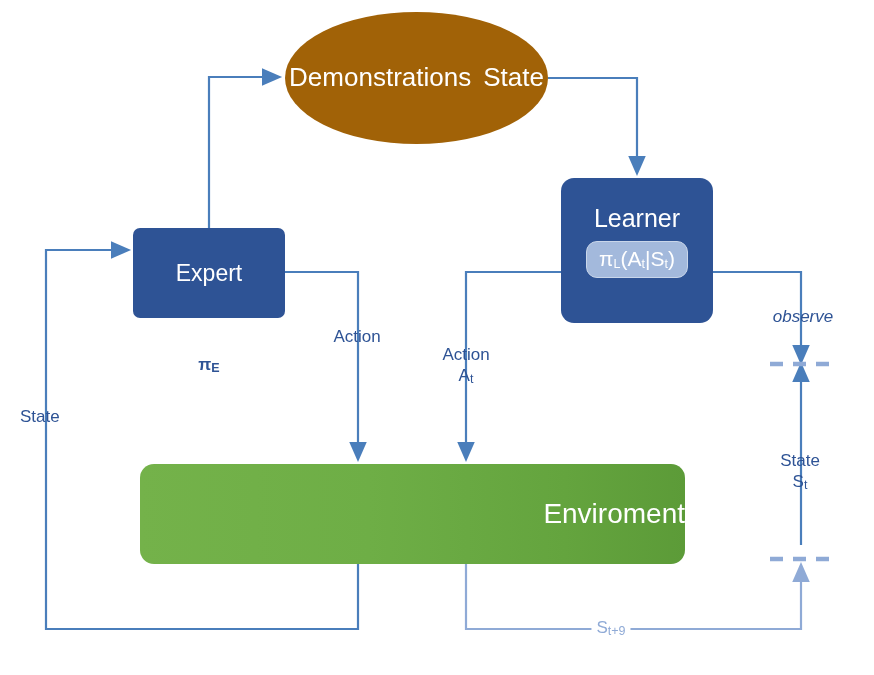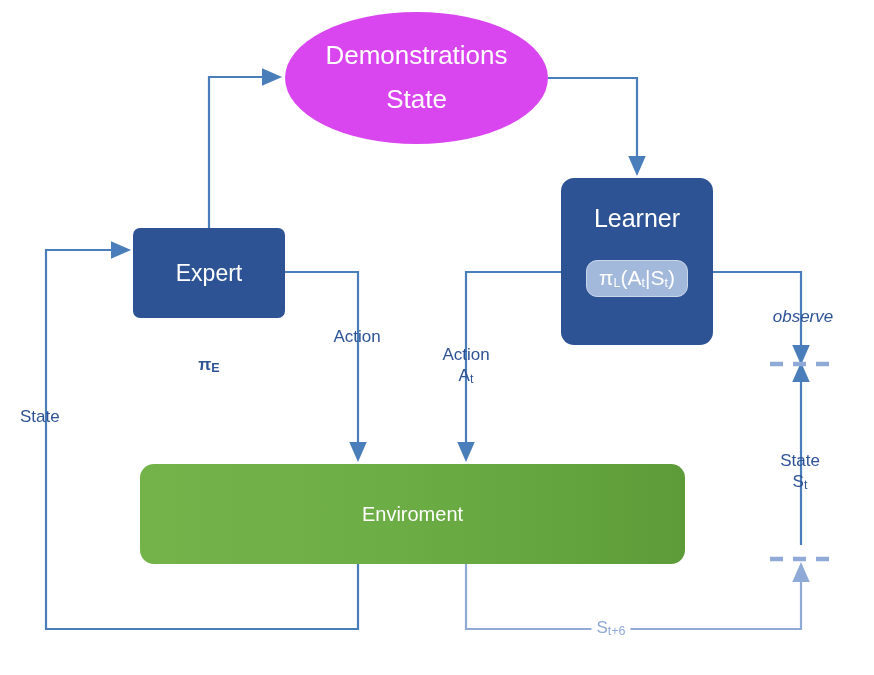--- a/index.html
+++ b/index.html
@@ -34,70 +34,71 @@
     color: #ffffff;
     box-sizing: border-box;
   }
 
   #demo-ellipse {
     left: 285px;
     top: 12px;
     width: 263px;
     height: 132px;
     border-radius: 50%;
-    background: #d946ef;
-    flex-direction: column;
+    background: #a16207;
+    flex-direction: row;
     line-height: 1.22;
     font-size: 26px;
     gap: 12px;
   }
 
   #expert-box {
     left: 133px;
     top: 228px;
     width: 152px;
     height: 90px;
     border-radius: 7px;
     background: #2E5395;
     font-size: 23px;
   }
 
   #learner-box {
     left: 561px;
     top: 178px;
     width: 152px;
-    height: 167px;
+    height: 145px;
     border-radius: 13px;
     background: #2E5395;
     flex-direction: column;
     justify-content: flex-start;
     padding-top: 26px;
     font-size: 25px;
   }
 
   #learner-policy-pill {
-    margin-top: 27px;
+    margin-top: 8px;
     background: #A3B9DC;
     border: 1px solid #c9d6ea;
     border-radius: 11px;
     padding: 5px 12px 6px 12px;
     font-size: 21px;
     color: #ffffff;
     white-space: nowrap;
     line-height: 1.1;
   }
 
   #env-box {
     left: 140px;
     top: 464px;
     width: 545px;
     height: 100px;
     border-radius: 14px;
     background: linear-gradient(90deg, #74B24A 0%, #6EAE46 42%, #64A43E 78%, #5C9B38 100%);
-    font-size: 20px;
+    font-size: 28px;
+    justify-content: flex-end;
   }
   #env-box::after {
     content: "";
     position: absolute;
     left: 3px; right: 3px; bottom: -4px; height: 6px;
     border-radius: 50%;
     background: rgba(90,140,60,0.30);
     filter: blur(2px);
     z-index: -1;
   }
@@ -200,15 +201,15 @@
 
   <div class="label" style="left:20px; top:407px;">State</div>
 
   <div class="label center" style="left:803px; top:307px;font-style:italic;">observe</div>
 
   <div class="label center stacked" style="left:800px; top:451px;">
     <div>State</div>
     <div><span>S</span><span class="sub">t</span></div>
   </div>
 
-  <div class="label center light" style="left:611px; top:618px; background:#ffffff; padding:0 5px;"><span>S</span><span class="sub">t+6</span></div>
+  <div class="label center light" style="left:611px; top:618px; background:#ffffff; padding:0 5px;"><span>S</span><span class="sub">t+9</span></div>
 
 </div>
 
 </body></html>

